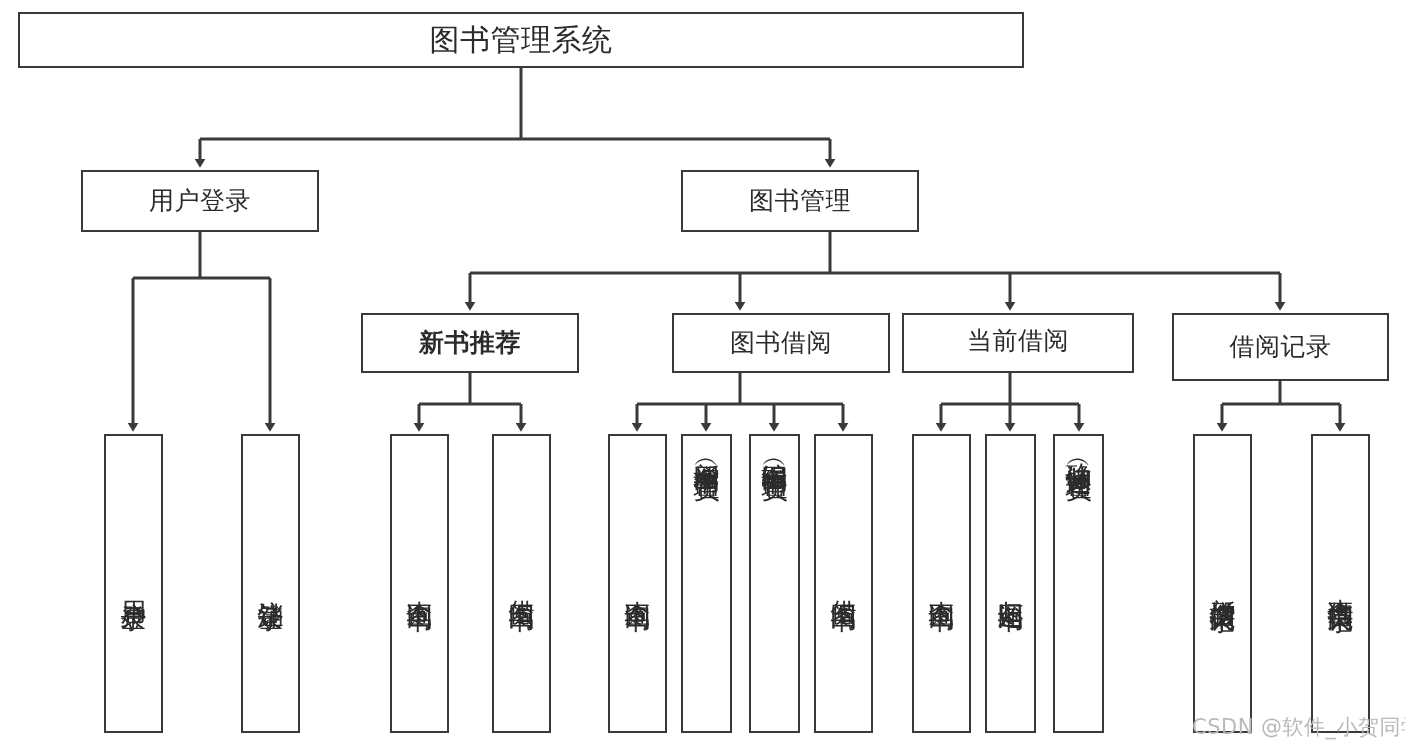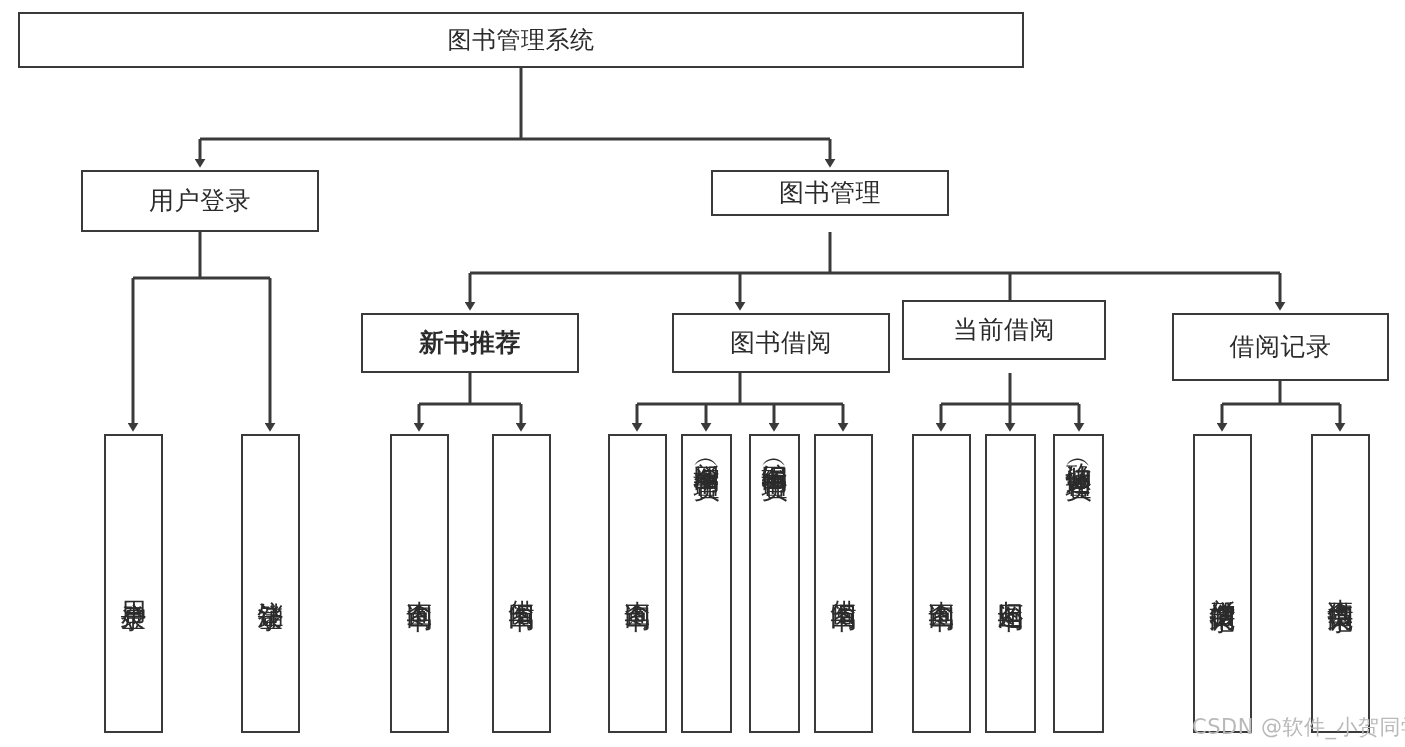--- a/index.html
+++ b/index.html
@@ -42,21 +42,21 @@
     line-height: 1.18;
     color: #2b2b2b;
     white-space: nowrap;
   }
   
   .node.horiz .label {
     font-size: 25px;
     letter-spacing: 0.5px;
   }
   .node.root .label {
-    font-size: 24px;
+    font-size: 30px;
   }
   
   .node.vert {
     align-items: flex-start;
     padding-top: 6px;
   }
   .node.vert .label {
     writing-mode: vertical-rl;
     text-orientation: upright;
     font-size: 26px;
@@ -134,31 +134,31 @@
     </g>
   </svg>
 
   <div class="node root horiz" style="left:18px; top:12px; width:1006px; height:56px;">
     <span class="label">图书管理系统</span>
   </div>
 
   <div class="node horiz" style="left:81px; top:170px; width:238px; height:62px;">
     <span class="label">用户登录</span>
   </div>
-  <div class="node horiz" style="left:711px; top:170px; width:238px; height:46px;">
+  <div class="node horiz" style="left:681px; top:170px; width:238px; height:62px;">
     <span class="label">图书管理</span>
   </div>
 
   <div class="node horiz" style="left:361px; top:313px; width:218px; height:60px;font-weight:bold;">
     <span class="label">新书推荐</span>
   </div>
   <div class="node horiz" style="left:632px; top:313px; width:218px; height:60px;margin-left:40px;">
     <span class="label">图书借阅</span>
   </div>
-  <div class="node horiz" style="left:902px; top:300px; width:204px; height:60px;">
+  <div class="node horiz" style="left:902px; top:313px; width:232px; height:60px;font-family:Liberation Mono, monospace;">
     <span class="label">当前借阅</span>
   </div>
   <div class="node horiz" style="left:1172px; top:313px; width:217px; height:68px;">
     <span class="label">借阅记录</span>
   </div>
 
   <div class="node vert centered" style="left:104px; top:434px; width:59px; height:299px;">
     <span class="label">用户登录</span>
   </div>
   <div class="node vert centered" style="left:241px; top:434px; width:59px; height:299px;">

